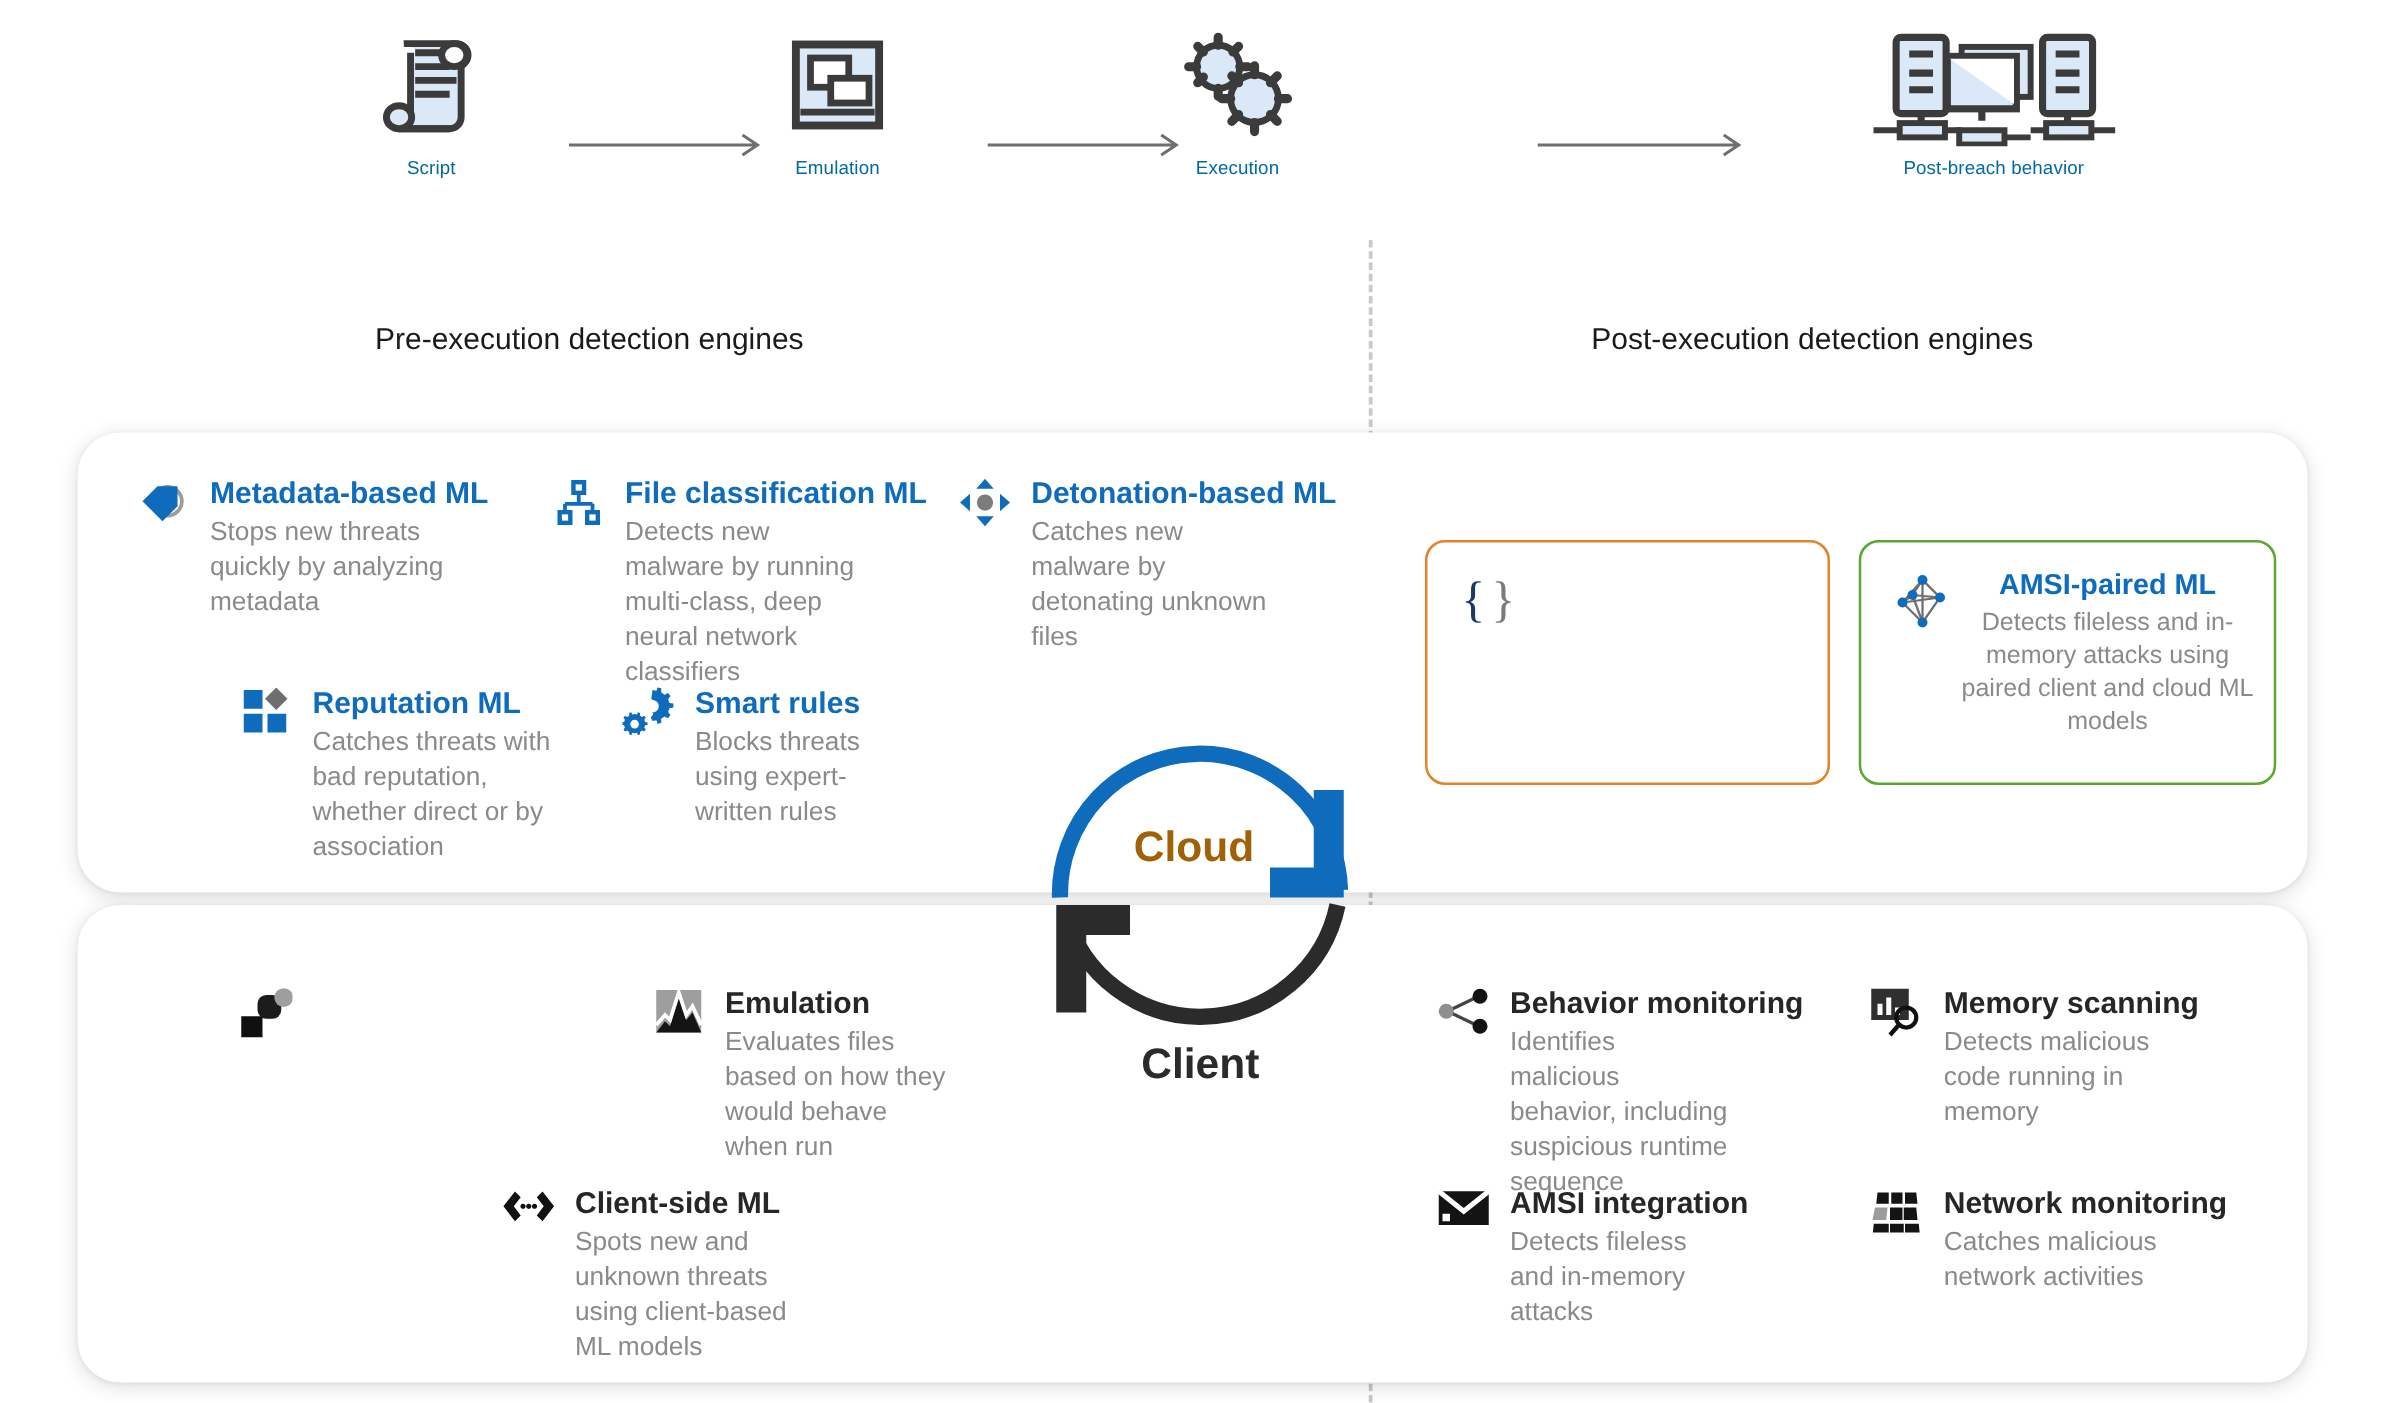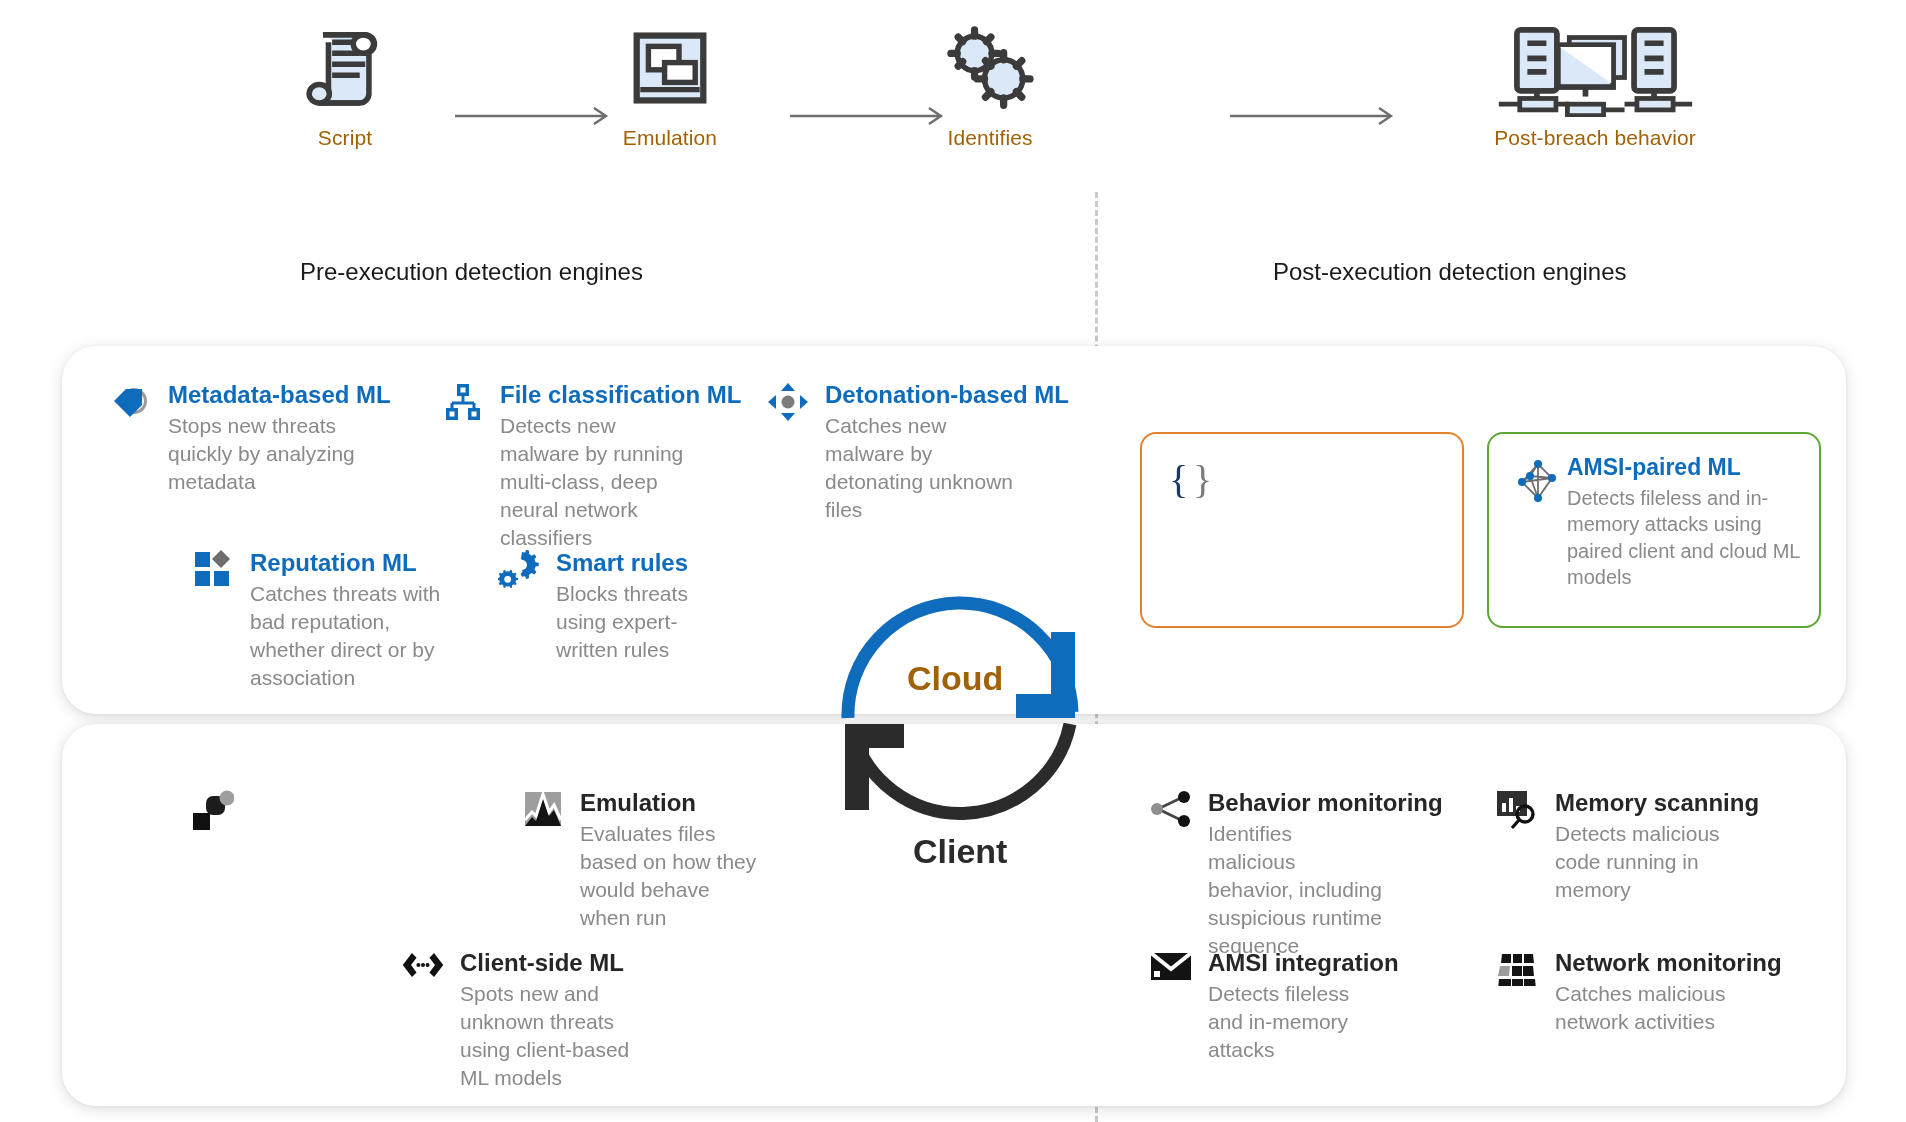--- a/index.html
+++ b/index.html
@@ -10,21 +10,21 @@
     overflow:hidden;
     position:relative;
   }
   .stage{position:absolute;left:0;top:0;width:1906px;height:1122px;}
 
   
   .pipeline{position:absolute;left:0;top:18px;width:1906px;height:150px;}
   .stage-node{position:absolute;width:220px;text-align:center;}
   .stage-node .gfx{height:100px;display:flex;align-items:center;justify-content:center;}
   .stage-node .caption{
-    font-size:21px;color:#a16207;margin-top:8px;letter-spacing:.1px;
+    font-size:15px;color:#0369a1;margin-top:8px;letter-spacing:.1px;
   }
   .arrow{position:absolute;top:88px;height:2px;}
   .arrow svg{display:block;}
 
   
   .sec-title{
     position:absolute;font-size:24px;color:#1a1a1a;
     white-space:nowrap;
   }
 
@@ -132,21 +132,21 @@
           </g>
           <g fill="#dbe8f7" stroke="#3b3b3b" stroke-width="6" stroke-linejoin="round">
             <circle cx="70" cy="62" r="21"></circle>
           </g>
           <g stroke="#3b3b3b" stroke-width="8" stroke-linecap="round">
             <path d="M70 33 v8 M70 83 v8 M41 62 h8 M91 62 h8
                      M50 42 l6 6 M84 76 l6 6 M90 42 l-6 6 M56 76 l-6 6"></path>
           </g>
         </svg>
       </div>
-      <div class="caption">Identifies</div>
+      <div class="caption">Execution</div>
     </div>
 
     <div class="arrow" style="left:1230px;">
       <svg width="170" height="20" viewBox="0 0 170 20">
         <path d="M0 10 H160 M149 2 L161 10 L149 18" fill="none" stroke="#6e6e6e" stroke-width="2.4"></path>
       </svg>
     </div>
 
     <div class="stage-node" style="left:1435px;top:0;width:320px;">
       <div class="gfx">
@@ -265,21 +265,21 @@
 
   <div class="subbox" style="left:1140px;top:432px;width:320px;height:192px;border:2.5px solid #e3822c;">
     <div class="ico">
       <svg width="48" height="44" viewBox="0 0 48 44">
         <text x="2" y="33" font-family="'Liberation Serif',serif" font-size="40" fill="#1b3a63">{</text>
         <text x="26" y="33" font-family="'Liberation Serif',serif" font-size="40" fill="#7b7b7b">}</text>
       </svg>
     </div>
   </div>
 
-  <div class="subbox" style="left:1487px;top:432px;width:330px;height:192px;border:2.5px solid #5aa832;">
+  <div class="subbox" style="left:1487px;top:432px;width:330px;height:192px;border:2.5px solid #5aa832;text-align:center;">
     <div class="ico">
       <svg width="52" height="48" viewBox="0 0 52 48">
         <g stroke="#6e6e6e" stroke-width="1.8" fill="none">
           <path d="M10 24 L26 6 L40 20 L26 40 Z"></path>
           <path d="M10 24 L40 20 M26 6 L26 40 M18 18 L40 20 M18 18 L26 40 M18 18 L10 24 M18 18 L26 6"></path>
         </g>
         <g fill="#0f6cbd">
           <circle cx="26" cy="6" r="4"></circle>
           <circle cx="10" cy="24" r="4"></circle>
           <circle cx="40" cy="20" r="4"></circle>

